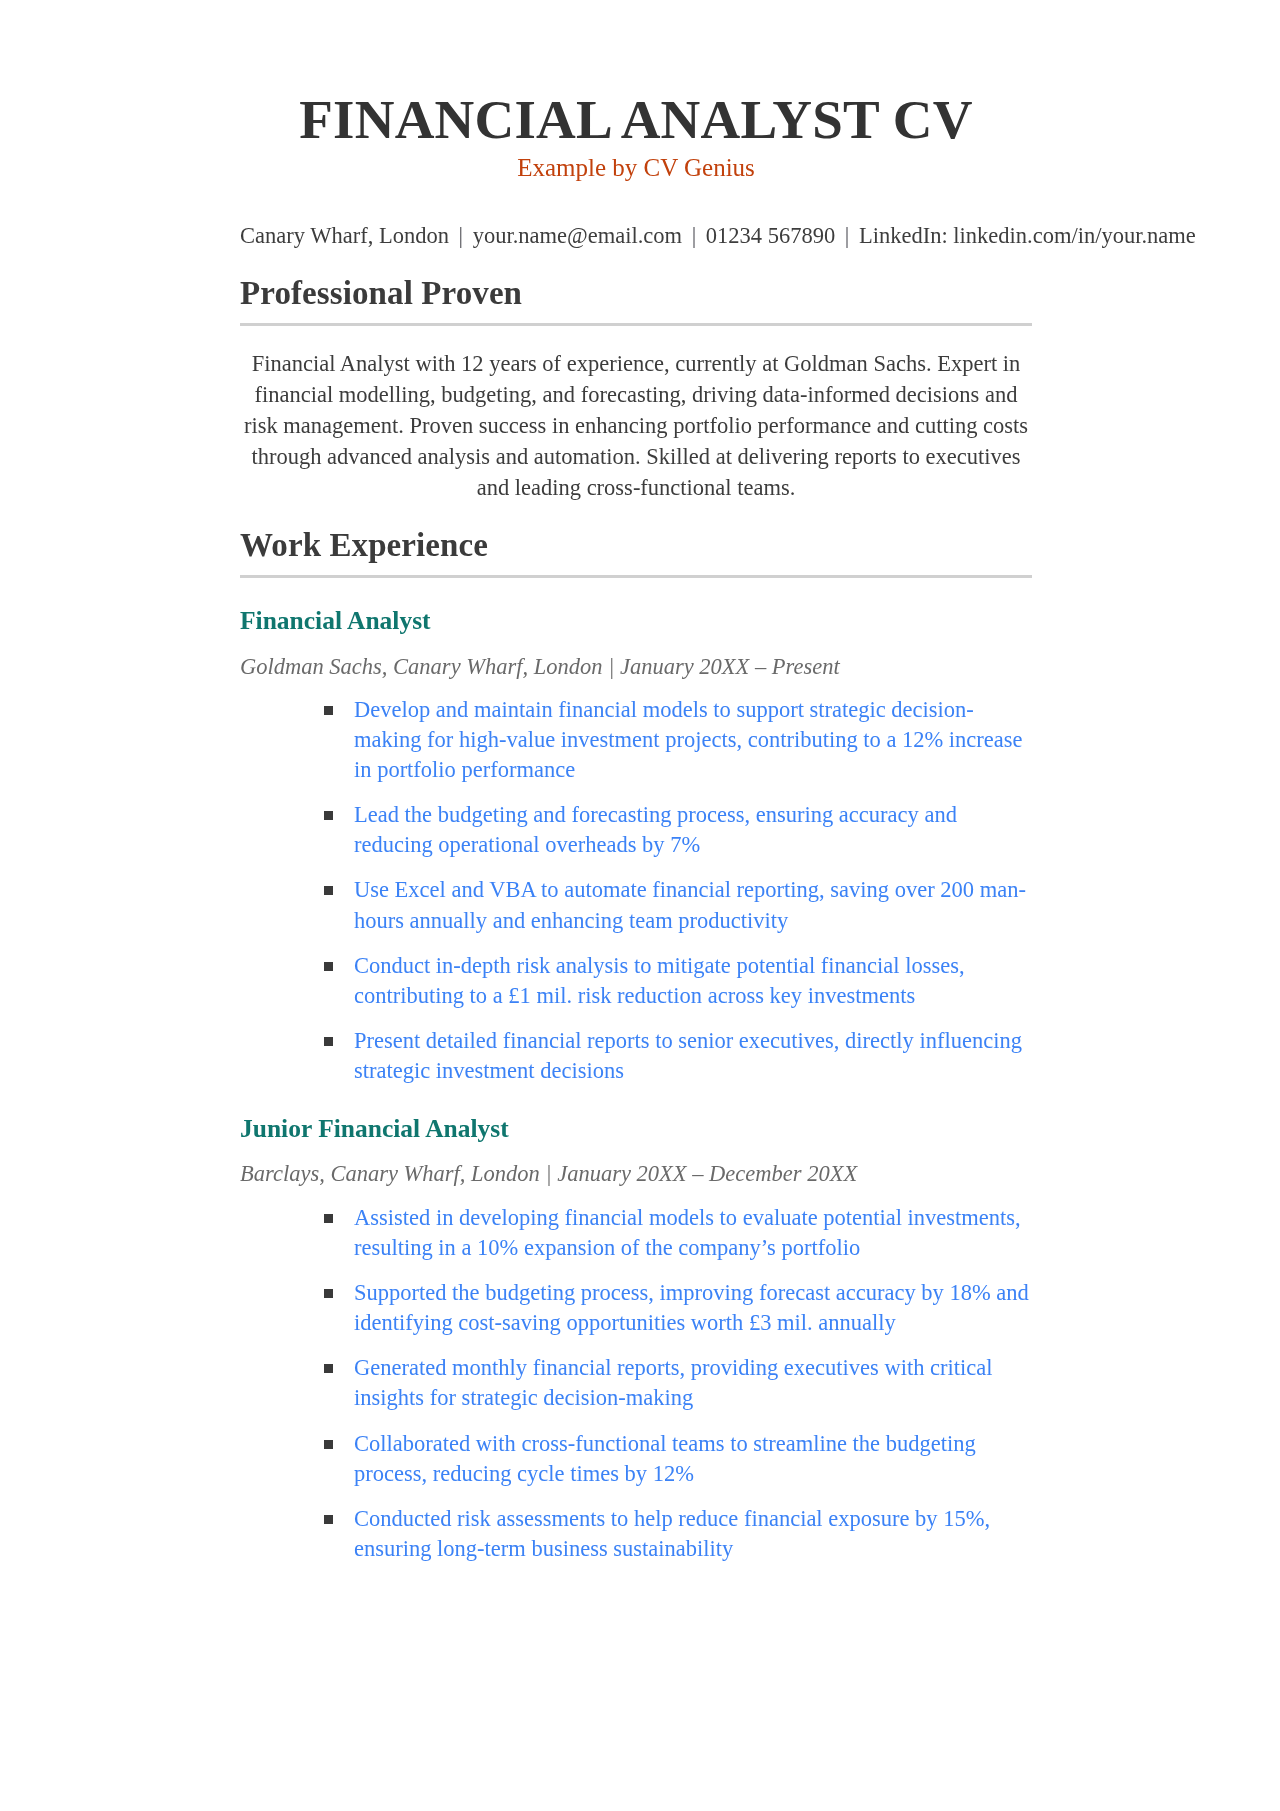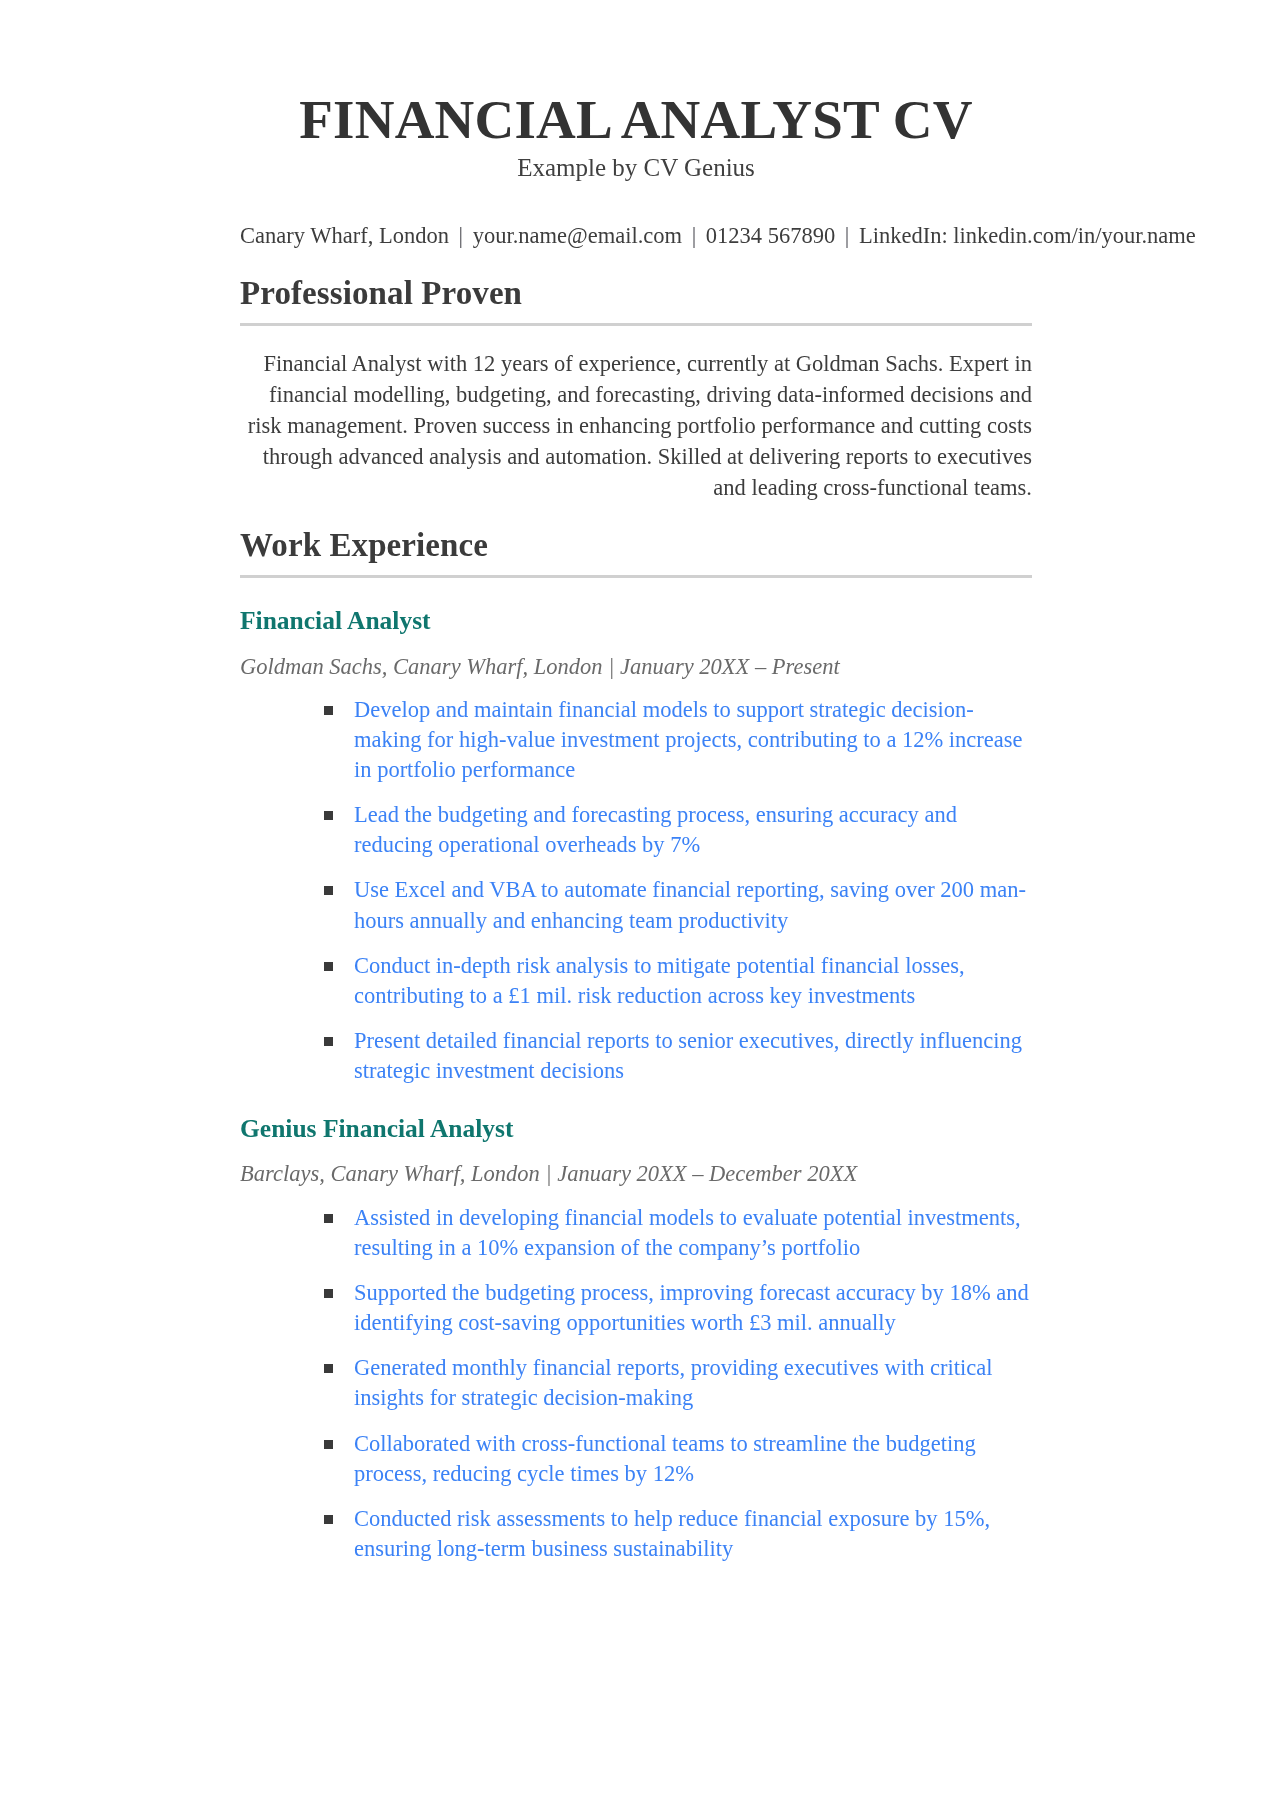--- a/index.html
+++ b/index.html
@@ -28,21 +28,21 @@
     font-size: 55px;
     font-weight: bold;
     letter-spacing: 0.2px;
     color: #333333;
     line-height: 1.08;
     margin: 18px 0 0 0;
   }
   .cv-subtitle {
     text-align: center;
     font-size: 25px;
-    color: #404040;
+    color: #c2410c;
     margin: 4px 0 0 0;
     line-height: 1.2;
   }
   .contact-line {
     text-align: center;
     font-size: 22.5px;
     color: #3d3d3d;
     margin: 38px 0 0 0;
     line-height: 1.3;
     white-space: nowrap;
@@ -67,21 +67,21 @@
     height: 3px;
     background: #d0d0d0;
     margin: 9px 0 0 0;
     width: 100%;
   }
   .summary-text {
     font-size: 22.5px;
     line-height: 1.38;
     color: #3c3c3c;
     margin: 22px 0 0 0;
-    text-align: right;
+    text-align: center;
   }
   
   .job {
     margin-top: 26px;
   }
   .job-title {
     font-size: 25.5px;
     font-weight: bold;
     color: #0f766e;
     margin: 0;
@@ -173,21 +173,21 @@
           <span class="bullet-text">Conduct in-depth risk analysis to mitigate potential financial losses, contributing to a £1 mil. risk reduction across key investments</span>
         </li>
         <li>
           <span class="bullet-marker"></span>
           <span class="bullet-text">Present detailed financial reports to senior executives, directly influencing strategic investment decisions</span>
         </li>
       </ul>
     </div>
 
     <div class="job">
-      <h3 class="job-title">Genius Financial Analyst</h3>
+      <h3 class="job-title">Junior Financial Analyst</h3>
       <div class="job-meta">Barclays, Canary Wharf, London | January 20XX – December 20XX</div>
       <ul class="bullets">
         <li>
           <span class="bullet-marker"></span>
           <span class="bullet-text">Assisted in developing financial models to evaluate potential investments, resulting in a 10% expansion of the company’s portfolio</span>
         </li>
         <li>
           <span class="bullet-marker"></span>
           <span class="bullet-text">Supported the budgeting process, improving forecast accuracy by 18% and identifying cost-saving opportunities worth £3 mil. annually</span>
         </li>

